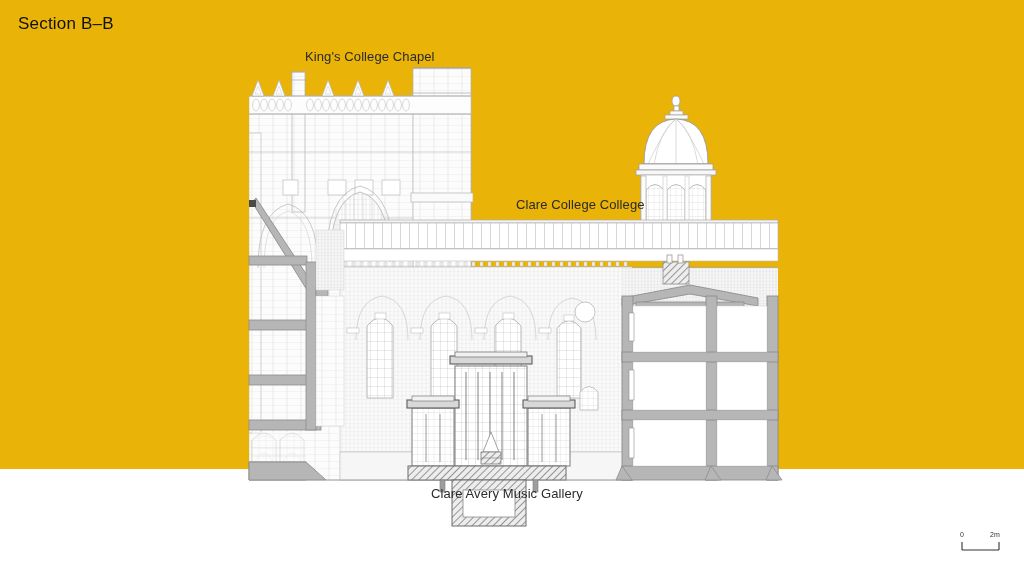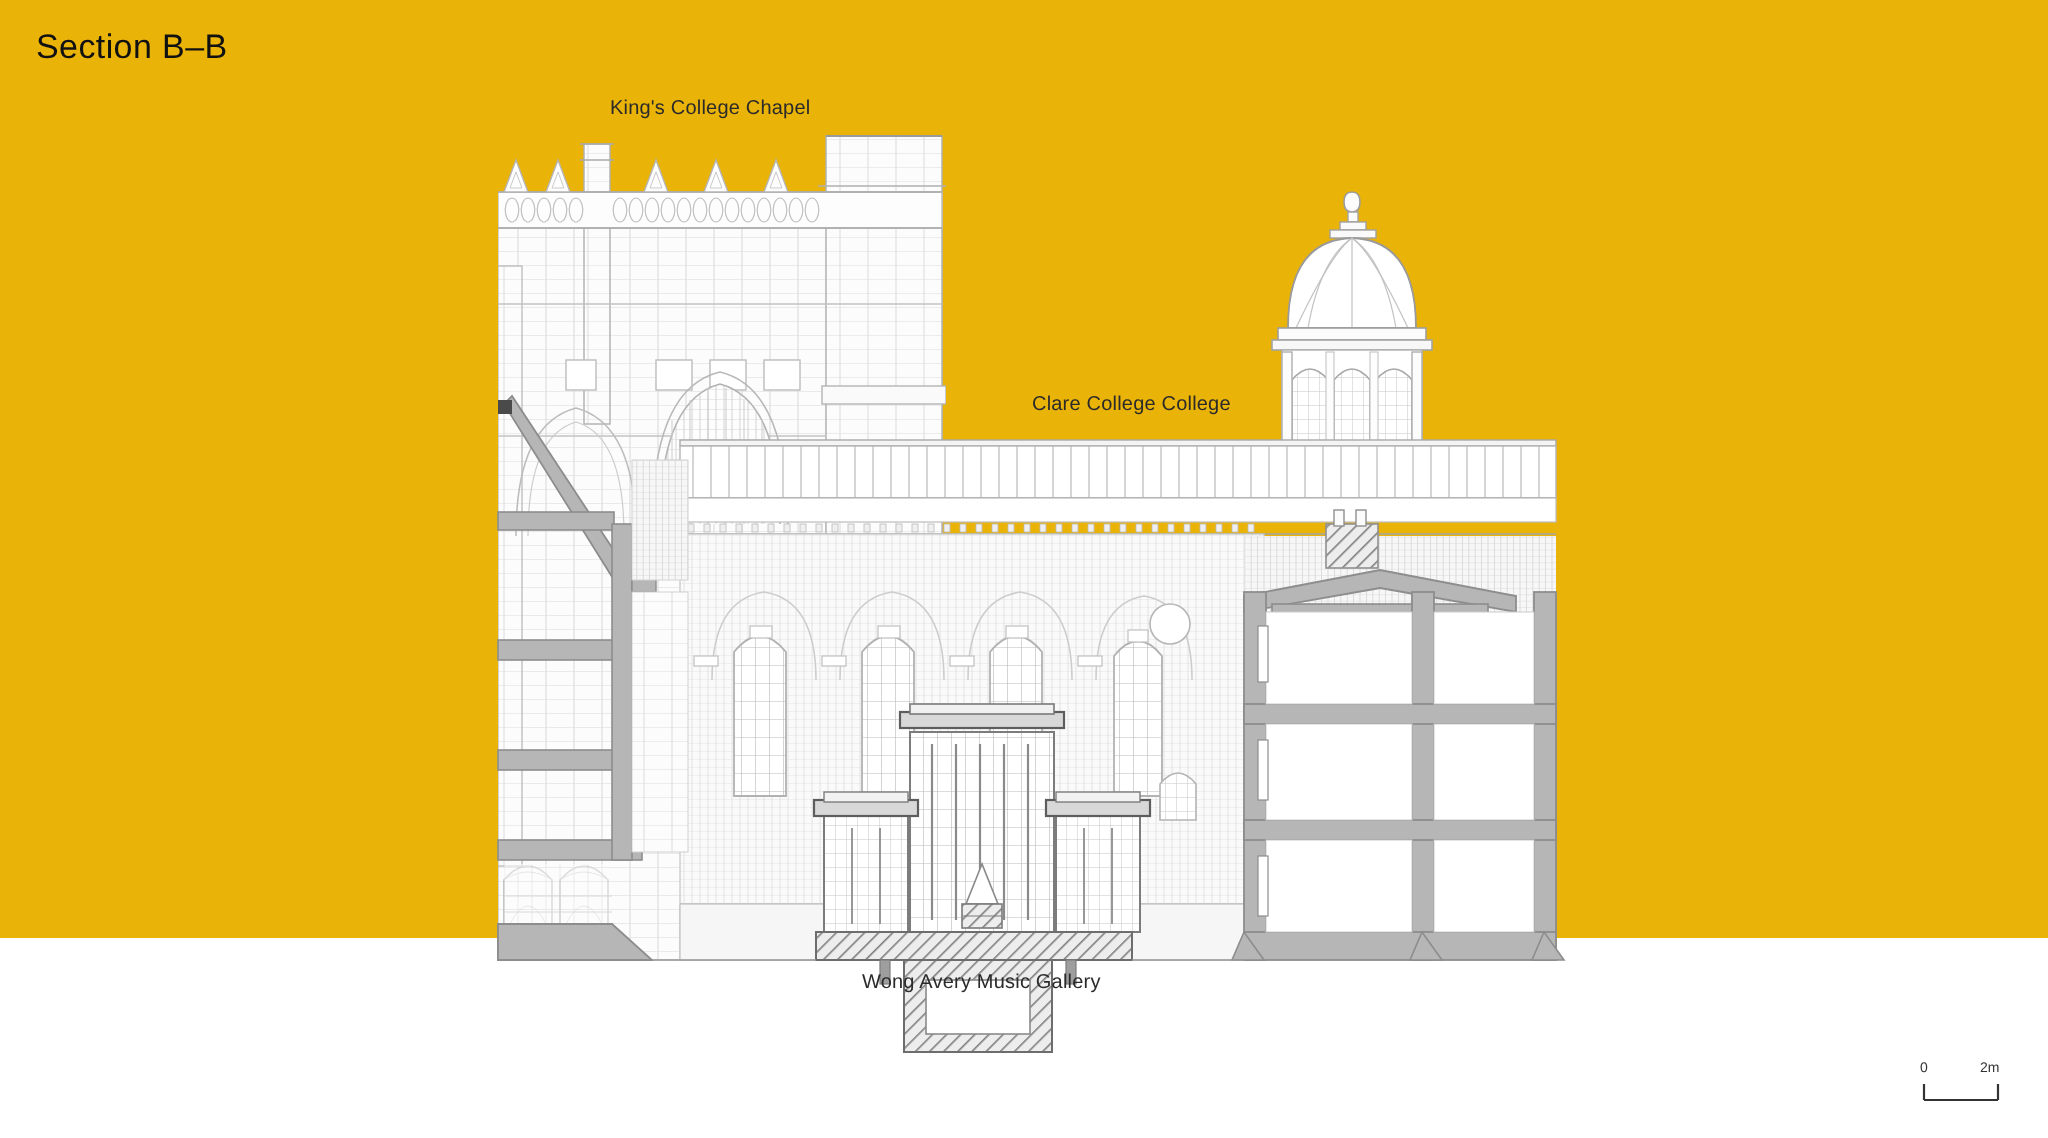--- a/index.html
+++ b/index.html
@@ -1,20 +1,20 @@
 <!DOCTYPE html>
 <html><head>
 <meta charset="utf-8">
 <style>
   html,body{margin:0;padding:0;background:#ffffff;}
   body{width:1024px;height:569px;overflow:hidden;
        font-family:"Liberation Sans","DejaVu Sans",sans-serif;color:#1a1a1a;}
   #sheet{position:relative;width:1024px;height:469px;background:#eab308;padding-left:36px;}
   #title{position:absolute;left:18px;top:14px;font-size:17px;letter-spacing:.2px;color:#111;}
-  .lbl{position:absolute;font-size:10px;color:#2a2a2a;white-space:nowrap;letter-spacing:.1px;}
+  .lbl{position:absolute;font-size:13px;color:#2a2a2a;white-space:nowrap;letter-spacing:.1px;}
   #lbl-kings{left:305px;top:49px;}
   #lbl-clare{left:516px;top:197px;}
   #lbl-wong{left:431px;top:486px;}
   #drawing{position:absolute;left:0;top:0;width:1024px;height:569px;}
   #scalebar{position:absolute;left:960px;top:531px;width:48px;height:24px;}
   .sb-t{position:absolute;font-size:7px;color:#333;}
   #sb-zero{left:0px;top:0px;}
   #sb-two{left:30px;top:0px;}
 </style>
 </head>
@@ -374,21 +374,21 @@
 
       <rect x="440" y="480" width="5" height="12" fill="#9e9e9e" stroke="#7d7d7d" stroke-width="0.6"></rect>
       <rect x="533" y="480" width="5" height="12" fill="#9e9e9e" stroke="#7d7d7d" stroke-width="0.6"></rect>
     </g>
 
     <path d="M326 480 H408 M566 480 H622" stroke="#9b9b9b" stroke-width="0.8" fill="none"></path>
   </svg>
 
   <div class="lbl" id="lbl-kings">King's College Chapel</div>
   <div class="lbl" id="lbl-clare">Clare College College</div>
-  <div class="lbl" id="lbl-wong">Wong Avery Music Gallery</div>
+  <div class="lbl" id="lbl-wong">Clare Avery Music Gallery</div>
 
   <div id="scalebar">
     <div class="sb-t" id="sb-zero">0</div>
     <div class="sb-t" id="sb-two">2m</div>
     <svg width="48" height="14" viewBox="0 0 48 14" style="position:absolute;left:1px;top:10px;">
       <path d="M1 1 V9 M1 9 H38 M38 1 V9" stroke="#333" stroke-width="1.1" fill="none"></path>
     </svg>
   </div>
 
 </div>

